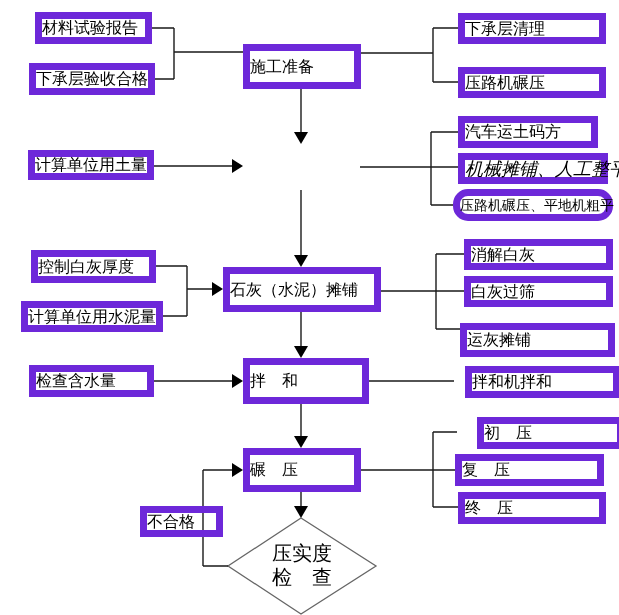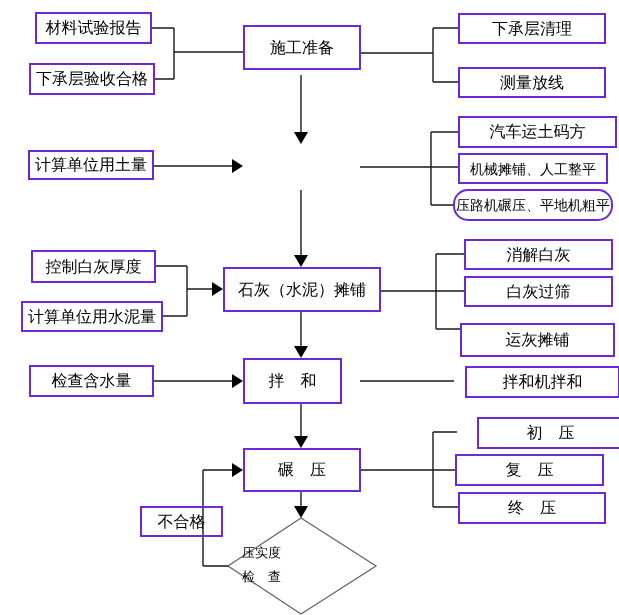--- a/index.html
+++ b/index.html
@@ -8,30 +8,30 @@
     position:relative;
     width:619px;height:615px;
     background:#ffffff;
     overflow:hidden;
     font-family:"Liberation Sans","DejaVu Sans",sans-serif;
     color:#000;
   }
   svg.wires{position:absolute;left:0;top:0;width:619px;height:615px;z-index:1;}
   .box{
     position:absolute;box-sizing:border-box;z-index:2;
-    border:2px solid #6d28d9;background:#ffffff;
-    display:flex;align-items:center;justify-content:center;
+    border:7px solid #6d28d9;background:#ffffff;
+    display:flex;align-items:center;
     font-size:16px;line-height:1;white-space:nowrap;
   }
-  .box.small{font-size:14px;}
+  .box.small{font-size:18px;font-style:italic;}
   .box.xsmall{font-size:14px;border-radius:15px;}
   .box.seethru{background:transparent;}
   .diamond-label{
-    position:absolute;z-index:2;
-    font-size:13px;line-height:24px;white-space:nowrap;
+    position:absolute;z-index:2;text-align:center;
+    font-size:20px;line-height:24px;white-space:nowrap;
   }
 </style>
 </head>
 <body>
 
 <div class="stage">
 
   <svg class="wires" viewBox="0 0 619 615" xmlns="http://www.w3.org/2000/svg" fill="none" stroke="#1a1a1a" stroke-width="1.4">
 
     <polygon points="301,518 376,566 301,614 228,566" fill="#ffffff" stroke="#666666" stroke-width="1.3"></polygon>
@@ -109,45 +109,45 @@
   <div class="box" style="left:21px;top:301px;width:142px;height:31px">
     <span>计算单位用水泥量</span>
   </div>
   <div class="box" style="left:29px;top:365px;width:125px;height:32px">
     <span>检查含水量</span>
   </div>
   <div class="box seethru" style="left:140px;top:506px;width:83px;height:31px">
     <span>不合格</span>
   </div>
 
-  <div class="box" style="left:243px;top:25px;width:118px;height:45px">
+  <div class="box" style="left:243px;top:44px;width:118px;height:45px">
     <span>施工准备</span>
   </div>
   <div class="box" style="left:223px;top:267px;width:158px;height:45px">
     <span>石灰（水泥）摊铺</span>
   </div>
-  <div class="box" style="left:243px;top:358px;width:99px;height:46px">
+  <div class="box" style="left:243px;top:358px;width:126px;height:46px">
     <span>拌　和</span>
   </div>
   <div class="box" style="left:243px;top:448px;width:118px;height:44px">
     <span>碾　压</span>
   </div>
 
   <div class="diamond-label" style="left:242px;top:541px;width:120px">
     <div>压实度</div>
     <div>检　查</div>
   </div>
 
   <div class="box" style="left:458px;top:13px;width:148px;height:31px">
     <span>下承层清理</span>
   </div>
   <div class="box" style="left:458px;top:67px;width:148px;height:31px">
-    <span>测量放线</span>
+    <span>压路机碾压</span>
   </div>
-  <div class="box" style="left:458px;top:116px;width:159px;height:32px">
+  <div class="box" style="left:458px;top:116px;width:140px;height:32px">
     <span>汽车运土码方</span>
   </div>
   <div class="box small" style="left:458px;top:153px;width:150px;height:31px">
     <span>机械摊铺、人工整平</span>
   </div>
   <div class="box xsmall" style="left:453px;top:189px;width:160px;height:32px">
     <span>压路机碾压、平地机粗平</span>
   </div>
   <div class="box" style="left:464px;top:239px;width:149px;height:31px">
     <span>消解白灰</span>

